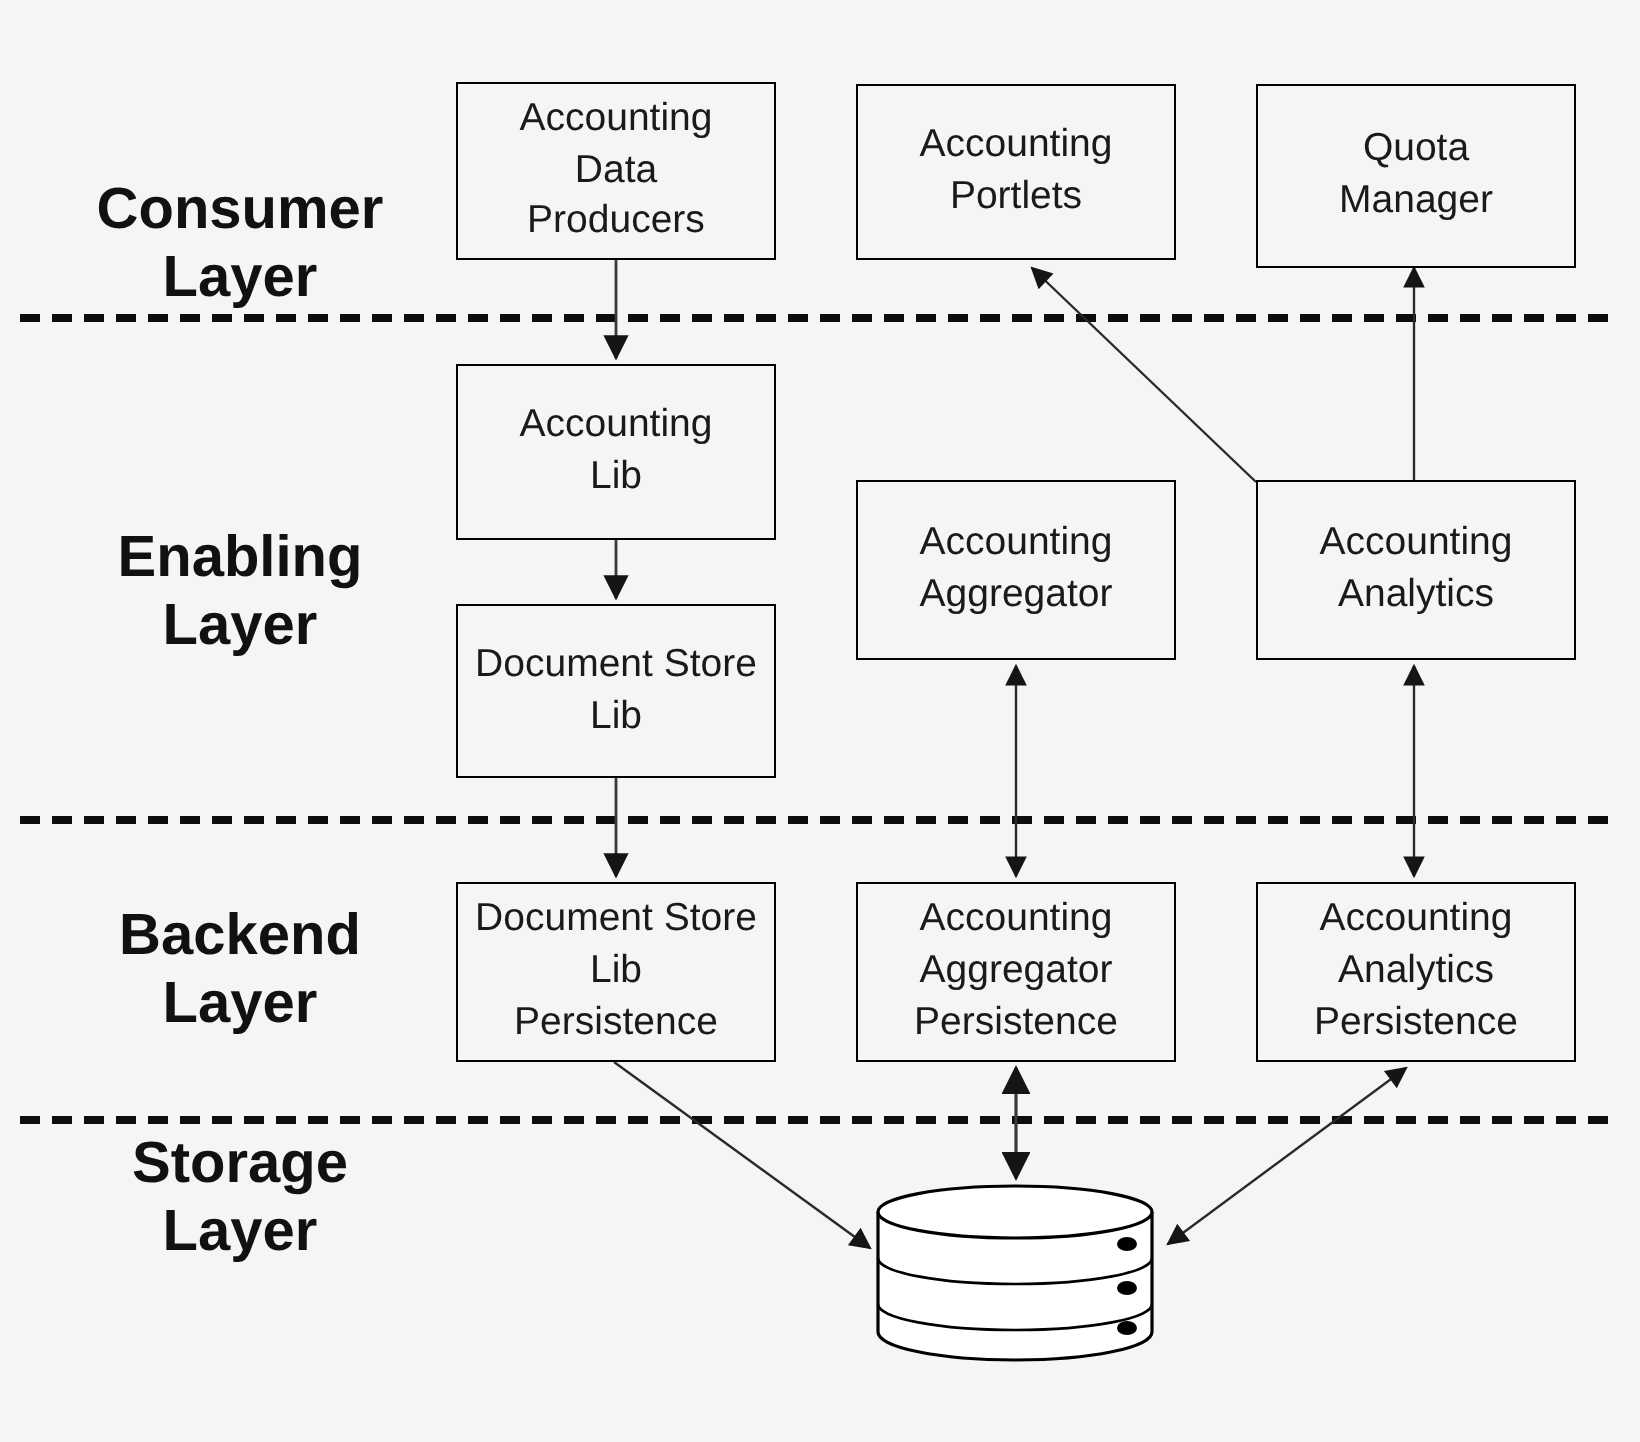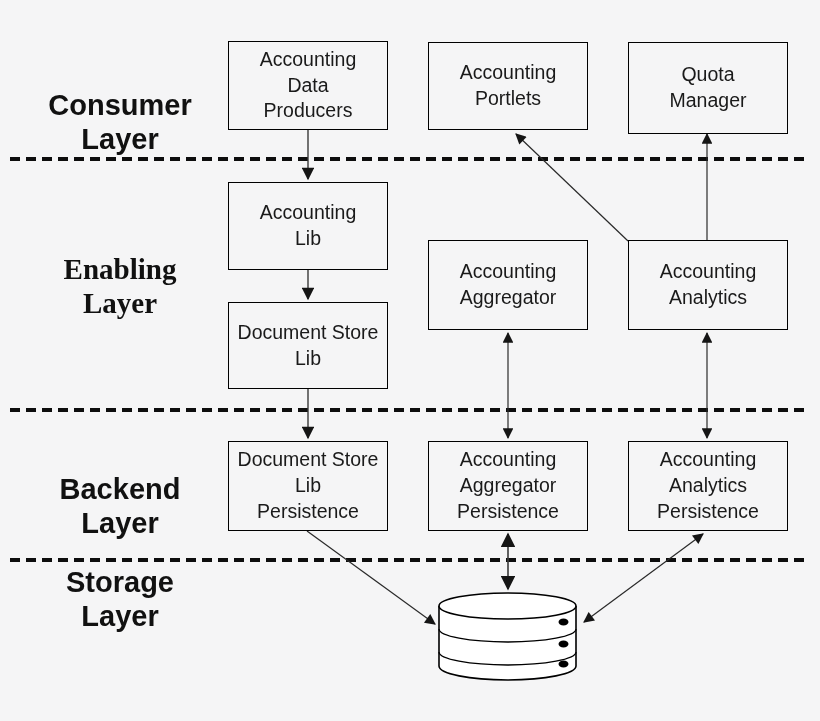--- a/index.html
+++ b/index.html
@@ -52,22 +52,22 @@
   #n-portlets    { left: 428px; top: 42px;  width: 160px; height: 88px; }
   #n-quota       { left: 628px; top: 42px;  width: 160px; height: 92px; }
   #n-acclib      { left: 228px; top: 182px; width: 160px; height: 88px; }
   #n-doclib      { left: 228px; top: 302px; width: 160px; height: 87px; }
   #n-aggregator  { left: 428px; top: 240px; width: 160px; height: 90px; }
   #n-analytics   { left: 628px; top: 240px; width: 160px; height: 90px; }
   #n-docpersist  { left: 228px; top: 441px; width: 160px; height: 90px; }
   #n-aggpersist  { left: 428px; top: 441px; width: 160px; height: 90px; }
   #n-anapersist  { left: 628px; top: 441px; width: 160px; height: 90px; }
   #l-consumer { top: 48px; margin-top: 40px;  }
-  #l-enabling { top: 252px; font-family: Liberation Serif, serif; }
-  #l-backend  { top: 472px; }
+  #l-enabling { top: 262px; }
+  #l-backend  { top: 451px; }
   #l-storage  { top: 565px; }
 </style>
 </head>
 <body>
 
 <div id="canvas">
 
   <svg id="edge-layer" viewBox="0 0 820 721" xmlns="http://www.w3.org/2000/svg">
     <defs>
       <marker id="ah" viewBox="0 0 10 10" refX="9" refY="5" markerWidth="13" markerHeight="9" orient="auto-start-reverse">

